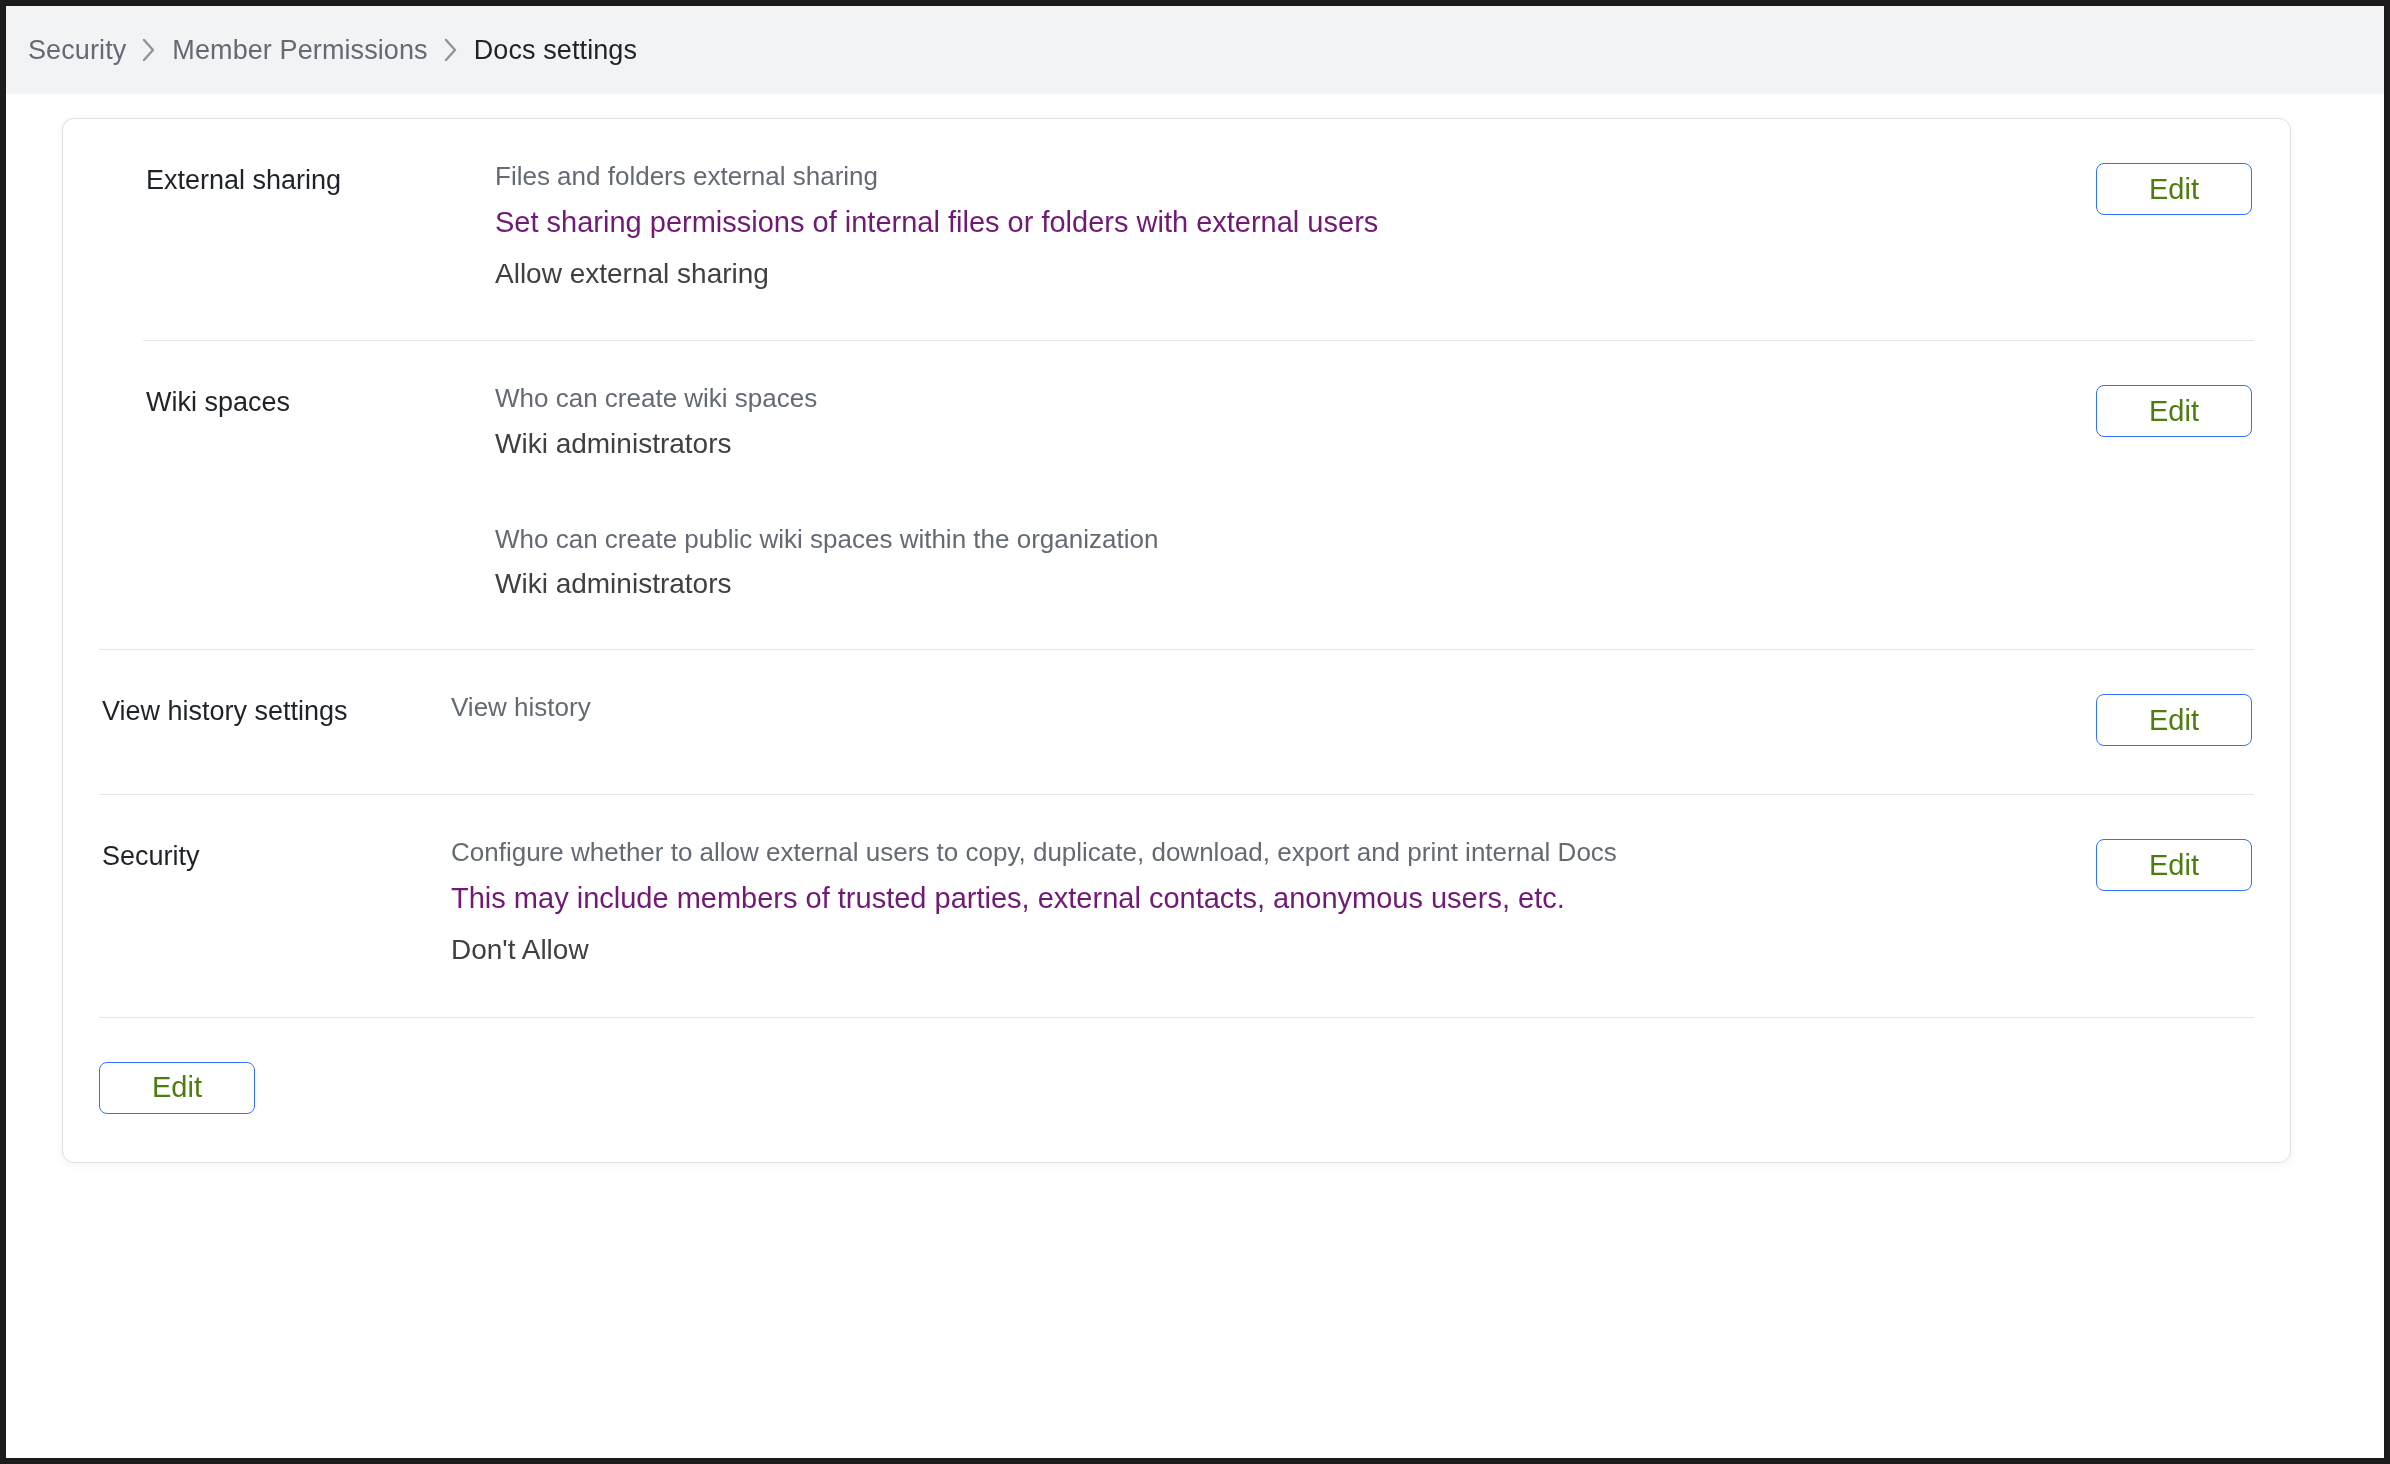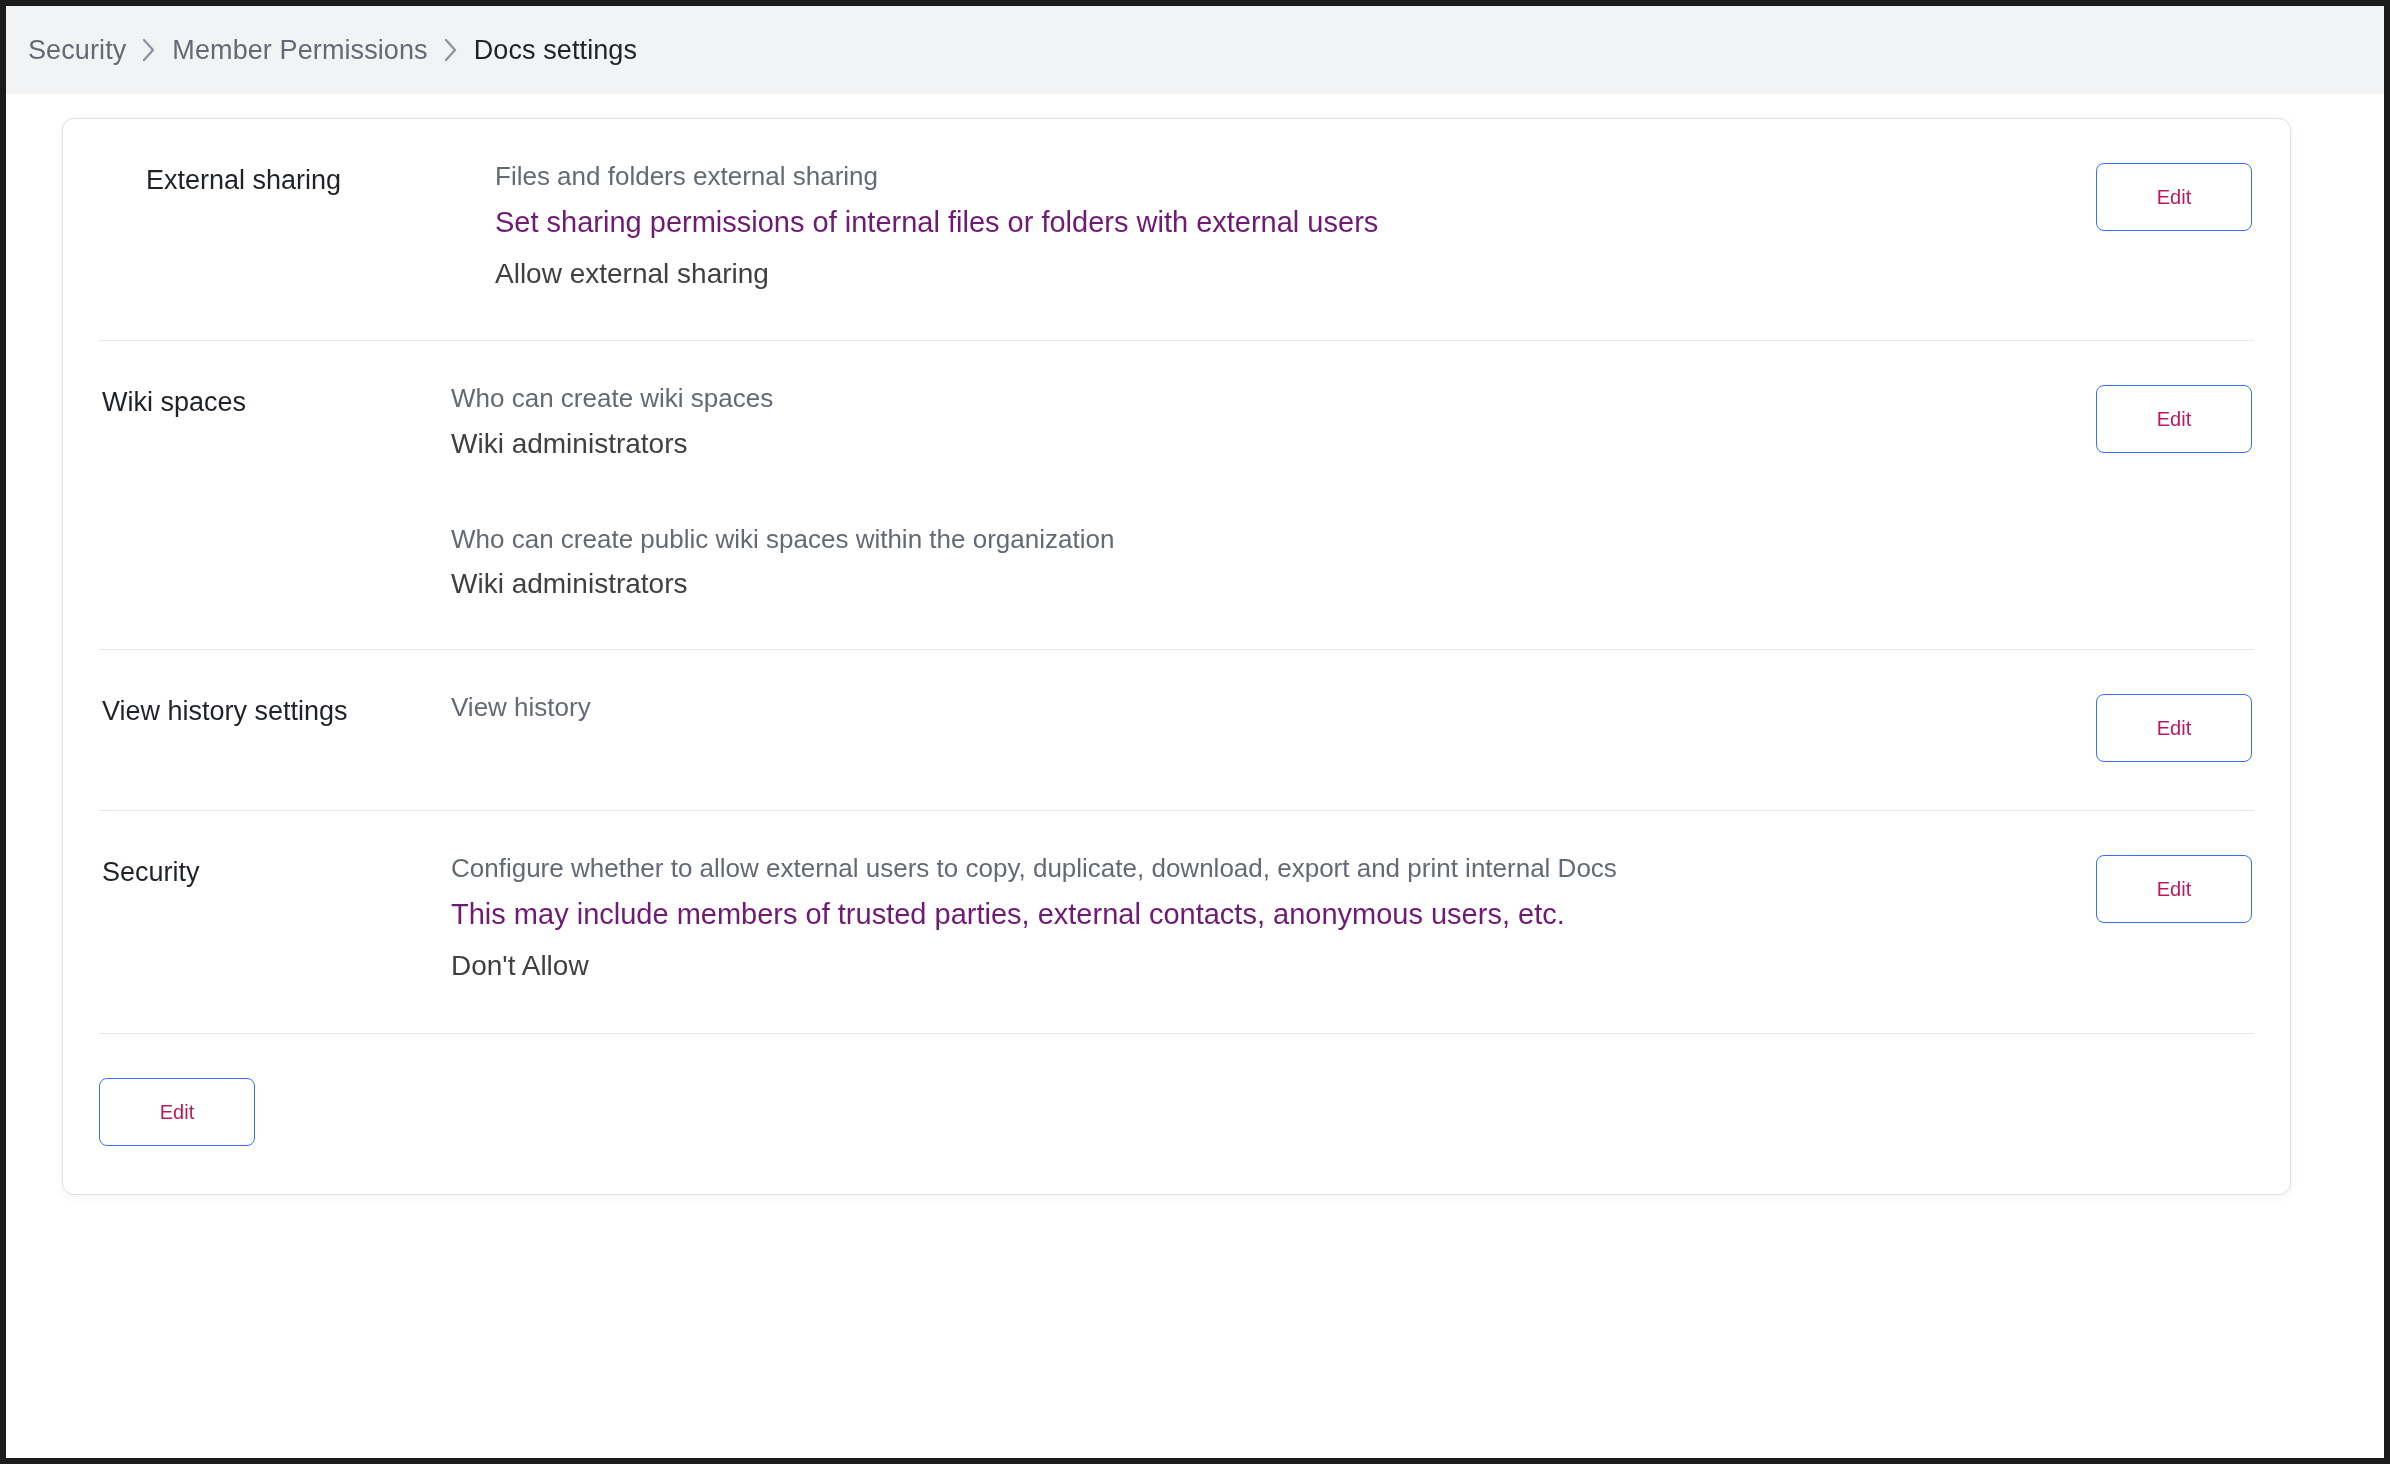--- a/index.html
+++ b/index.html
@@ -125,34 +125,34 @@
   }
 
   .field-value {
     font-size: 28px;
     color: #404040;
     line-height: 1.35;
   }
 
   
   .row-ext  { padding-bottom: 48px; margin-left: 44px; }
-  .row-wiki { padding-bottom: 46px; }
+  .row-wiki { padding-bottom: 46px; margin-left: 44px; }
   .row-hist { padding-bottom: 48px; }
   .row-sec  { padding-bottom: 48px; }
   .row-vis  { padding-bottom: 48px; }
 
   
   .edit-btn {
     width: 156px;
-    height: 68px;
+    height: 52px;
     border: 1px solid #3370ff;
     border-radius: 8px;
     background: #ffffff;
-    color: #be185d;
-    font-size: 20px;
+    color: #4d7c0f;
+    font-size: 29px;
     font-family: "Liberation Sans", sans-serif;
     cursor: pointer;
     display: flex;
     align-items: center;
     justify-content: center;
     line-height: 1;
     padding: 0;
   }
 </style>
 </head>

